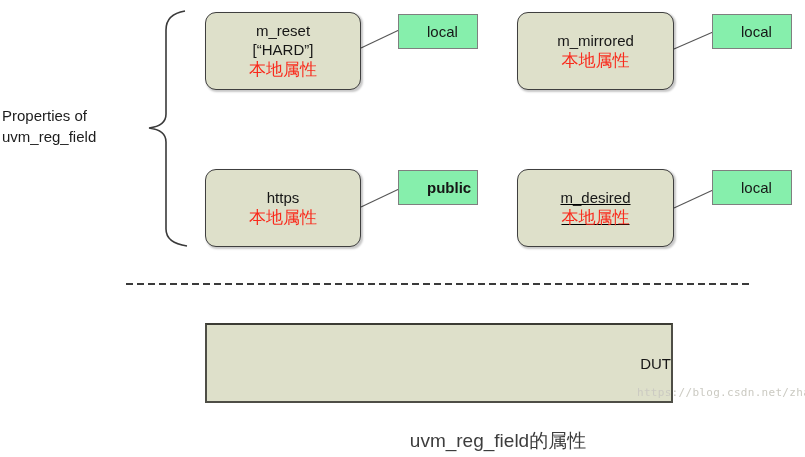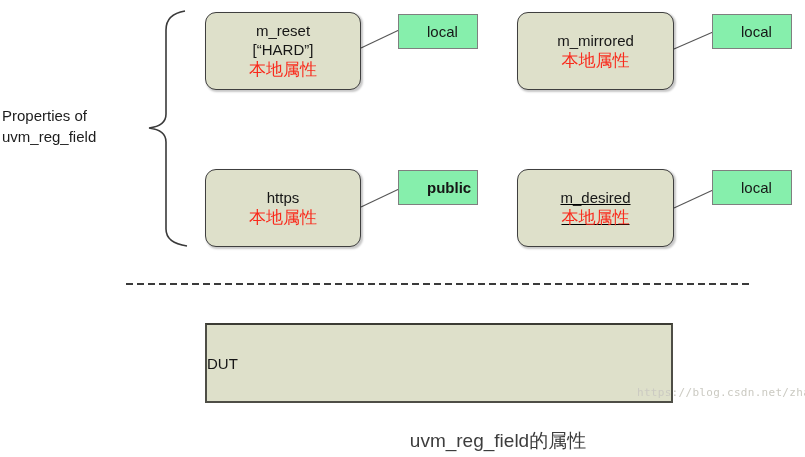--- a/index.html
+++ b/index.html
@@ -35,21 +35,21 @@
   }
   .divider{
     position:absolute;left:126px;top:283px;width:624px;height:2px;
     background:repeating-linear-gradient(to right,var(--line,#3a3a3a) 0 7px,transparent 7px 11px);
   }
   .dut{
     position:absolute;left:205px;top:323px;width:468px;height:80px;
     background:var(--box_fill,#dee0ca);
     border:2px solid #4e4e46;border-top-color:#3c3c34;
     box-sizing:border-box;
-    display:flex;align-items:center;justify-content:flex-start;
+    display:flex;align-items:center;justify-content:flex-end;
     font-size:15px;color:#161616;
   }
   .watermark{
     position:absolute;left:637px;top:386px;
     font-family:"DejaVu Sans Mono","Liberation Mono",monospace;
     font-size:11px;color:var(--watermark_color,#cbcac2);
     letter-spacing:0.3px;white-space:nowrap;
   }
   .caption{
     position:absolute;left:0;top:428px;width:996px;

